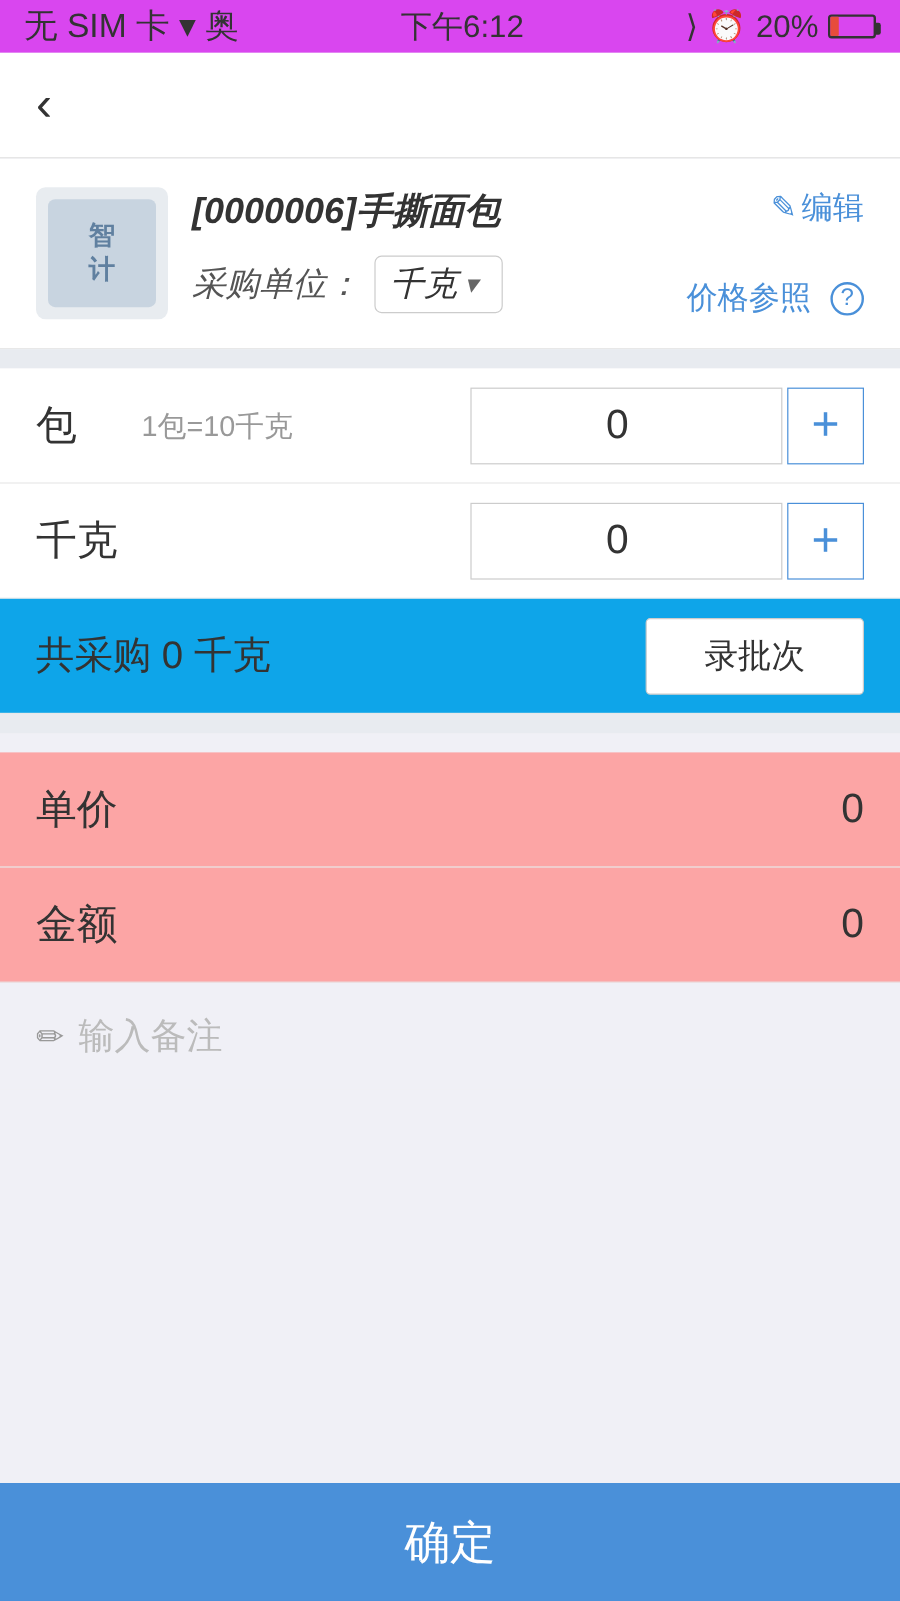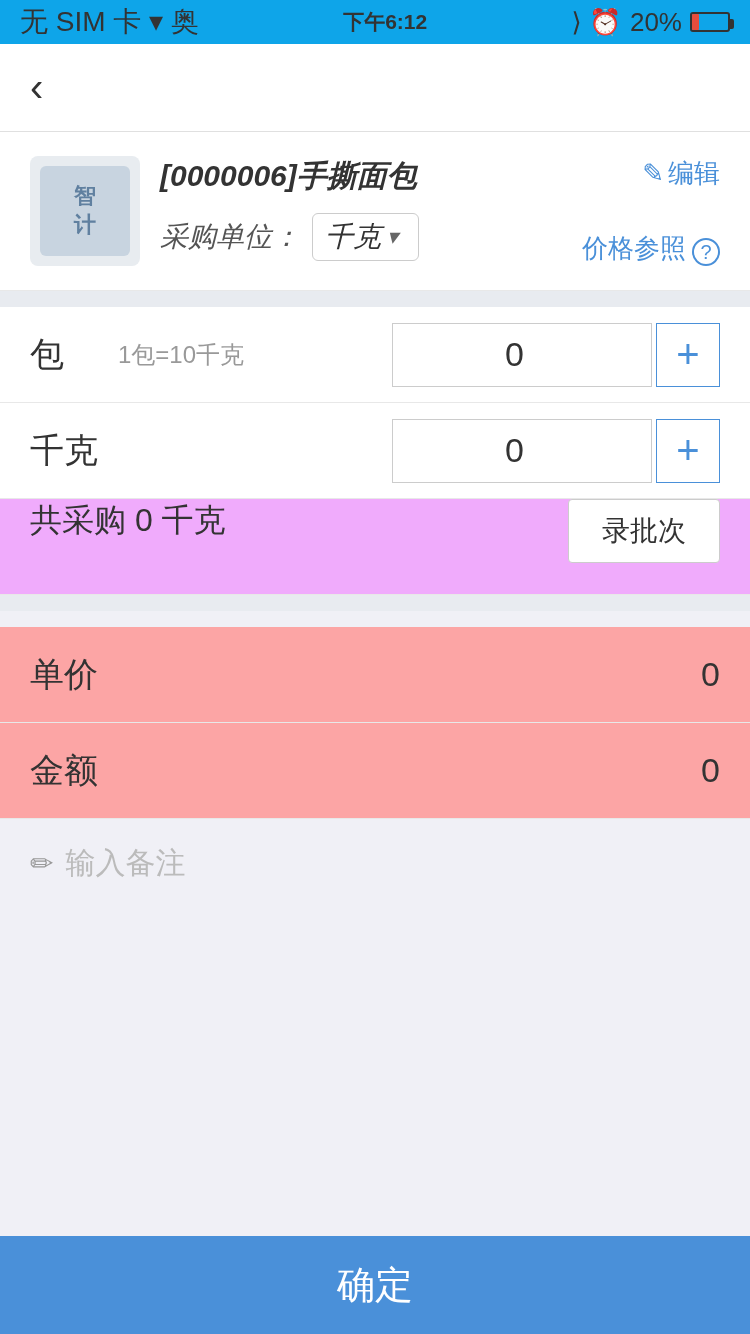--- a/index.html
+++ b/index.html
@@ -9,30 +9,30 @@
       min-height: 1334px;
       font-family: -apple-system, "PingFang SC", "Helvetica Neue", sans-serif;
       background: #f0f0f6;
       font-size: 32px;
       color: #333;
     }
 
     
     .status-bar {
       height: 44px;
-      background: #0ea5e9;
+      background: #d946ef;
       display: flex;
       align-items: center;
       justify-content: space-between;
       padding: 3px 20px;
       font-size: 28px;
       font-weight: 500;
     }
     .status-left { display: flex; align-items: center; gap: 8px; }
-    .status-center { font-weight: 700; font-size: 21px; }
+    .status-center { font-weight: 400; font-size: 26px; }
     .status-right { display: flex; align-items: center; gap: 8px; font-size: 26px; }
     .battery {
       display: inline-flex; align-items: center; gap: 2px;
     }
     .battery-body {
       width: 40px; height: 20px; border: 2px solid #333; border-radius: 3px;
       position: relative; display: flex; align-items: center;
     }
     .battery-body::after {
       content: ''; position: absolute; right: -6px; top: 5px;
@@ -104,21 +104,21 @@
       cursor: pointer;
     }
     .unit-dropdown .arrow { margin-left: 6px; font-size: 22px; color: #666; }
     .product-edit {
       font-size: 26px; color: #4a90d9; cursor: pointer;
       display: flex; align-items: center; gap: 4px;
       white-space: nowrap;
     }
     .price-ref {
       font-size: 26px; color: #4a90d9; cursor: pointer;
-      white-space: nowrap; display: flex; align-items: flex-end; gap: 6px;
+      white-space: nowrap; display: flex; align-items: center; gap: 16px;
     }
     .product-card-right {
       display: flex; flex-direction: column; align-items: flex-end; justify-content: space-between;
       height: 110px;
     }
 
     
     .section-divider {
       height: 16px; background: #e8ebf0;
     }
@@ -153,32 +153,32 @@
       background: #fff;
       color: #4a90d9;
       font-size: 40px;
       cursor: pointer;
       display: flex; align-items: center; justify-content: center;
       margin-left: 4px;
     }
 
     
     .summary-row {
-      display: flex; 
+      display: flex; align-items: center;
       padding: 0 30px;
       height: 96px;
-      background: #f0abfc;
+      background: #0ea5e9;
       border-bottom: 1px solid #e8e8e8;
     }
     .summary-text {
       font-size: 32px; color: #333;
     }
     .summary-spacer { flex: 1; }
     .batch-btn {
-      width: 152px; height: 64px;
+      width: 182px; height: 64px;
       border: 1px solid #ccc;
       background: #fff;
       font-size: 28px; color: #333;
       cursor: pointer;
       display: flex; align-items: center; justify-content: center;
       border-radius: 4px;
     }
 
     
     .info-section { background: #fca5a5; margin-top: 16px; }

